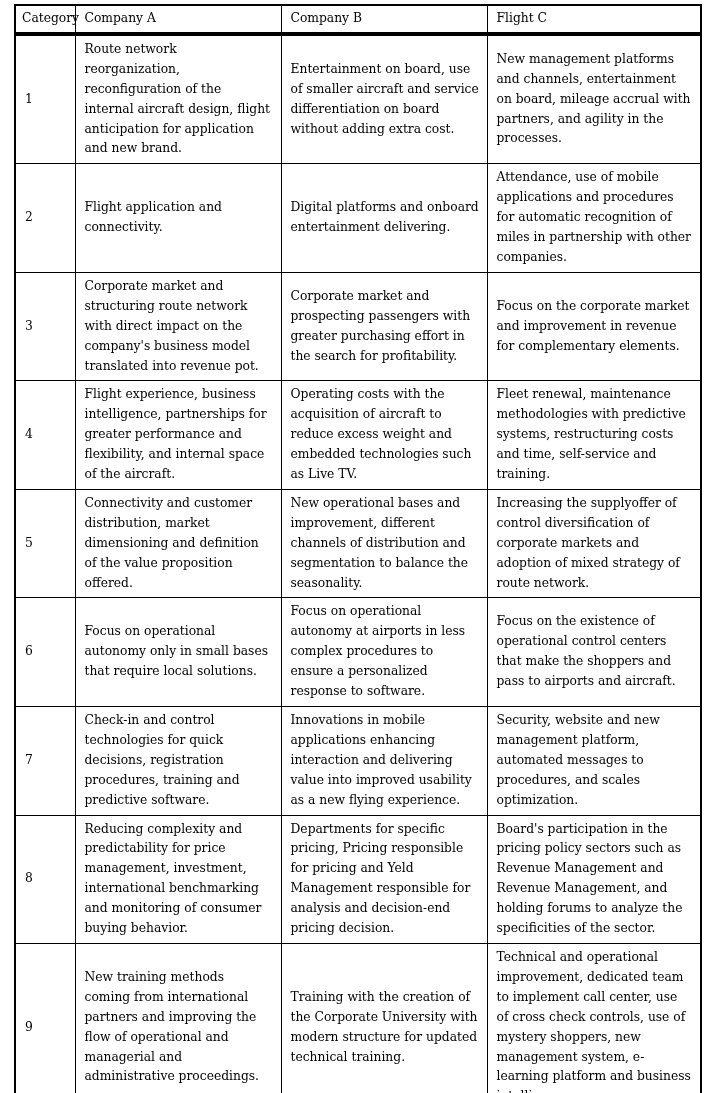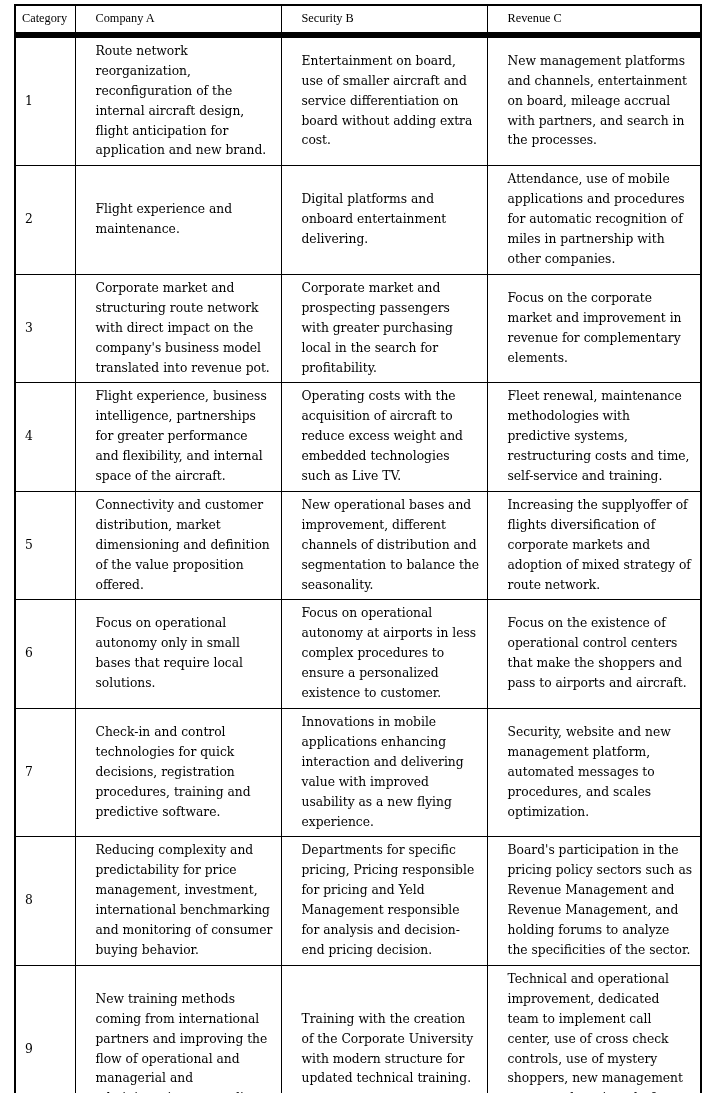--- a/index.html
+++ b/index.html
@@ -35,31 +35,30 @@
   table.matrix col.c-c      { width: 214px; }
 
   table.matrix th,
   table.matrix td {
     border: 1px solid #000000;
     vertical-align: middle;
     text-align: left;
     font-weight: normal;
     font-size: 12.3px;
     line-height: 1.62;
-    padding: 4px 7px 4px 20px;
+    padding: 4px 7px 4px 9px;
     box-sizing: border-box;
   }
 
   table.matrix thead th {
-    border-bottom: 6px solid #000000;
+    border-bottom: 4px solid #000000;
     padding-top: 3px;
     padding-bottom: 3px;
     vertical-align: middle;
     white-space: nowrap;
-    font-family: Liberation Serif, serif;
   }
 
   table.matrix thead th.h-cat {
     padding-left: 6px;
     padding-right: 4px;
   }
 
   table.matrix td.cat-cell {
     text-align: left;
     padding-left: 9px;
@@ -89,65 +88,65 @@
     <colgroup>
       <col class="c-cat">
       <col class="c-a">
       <col class="c-b">
       <col class="c-c">
     </colgroup>
     <thead>
       <tr>
         <th class="h-cat">Category</th>
         <th>Company A</th>
-        <th>Security B</th>
-        <th>Revenue C</th>
+        <th>Company B</th>
+        <th>Flight C</th>
       </tr>
     </thead>
     <tbody id="matrix-body">
         <tr data-row="1">
           <td class="cat-cell">1</td>
           <td class="body-cell">Route network reorganization, reconfiguration of the internal aircraft design, flight anticipation for application and new brand.</td>
           <td class="body-cell">Entertainment on board, use of smaller aircraft and service differentiation on board without adding extra cost.</td>
-          <td class="body-cell">New management platforms and channels, entertainment on board, mileage accrual with partners, and search in the processes.</td>
+          <td class="body-cell">New management platforms and channels, entertainment on board, mileage accrual with partners, and agility in the processes.</td>
         </tr>
         <tr data-row="2">
           <td class="cat-cell">2</td>
-          <td class="body-cell">Flight experience and maintenance.</td>
+          <td class="body-cell">Flight application and connectivity.</td>
           <td class="body-cell">Digital platforms and onboard entertainment delivering.</td>
           <td class="body-cell">Attendance, use of mobile applications and procedures for automatic recognition of miles in partnership with other companies.</td>
         </tr>
         <tr data-row="3">
           <td class="cat-cell">3</td>
           <td class="body-cell">Corporate market and structuring route network with direct impact on the company's business model translated into revenue pot.</td>
-          <td class="body-cell">Corporate market and prospecting passengers with greater purchasing local in the search for profitability.</td>
+          <td class="body-cell">Corporate market and prospecting passengers with greater purchasing effort in the search for profitability.</td>
           <td class="body-cell">Focus on the corporate market and improvement in revenue for complementary elements.</td>
         </tr>
         <tr data-row="4">
           <td class="cat-cell">4</td>
           <td class="body-cell">Flight experience, business intelligence, partnerships for greater performance and flexibility, and internal space of the aircraft.</td>
           <td class="body-cell">Operating costs with the acquisition of aircraft to reduce excess weight and embedded technologies such as Live TV.</td>
           <td class="body-cell">Fleet renewal, maintenance methodologies with predictive systems, restructuring costs and time, self-service and training.</td>
         </tr>
         <tr data-row="5">
           <td class="cat-cell">5</td>
           <td class="body-cell">Connectivity and customer distribution, market dimensioning and definition of the value proposition offered.</td>
           <td class="body-cell">New operational bases and improvement, different channels of distribution and segmentation to balance the seasonality.</td>
-          <td class="body-cell">Increasing the supplyoffer of flights diversification of corporate markets and adoption of mixed strategy of route network.</td>
+          <td class="body-cell">Increasing the supplyoffer of control diversification of corporate markets and adoption of mixed strategy of route network.</td>
         </tr>
         <tr data-row="6">
           <td class="cat-cell">6</td>
           <td class="body-cell">Focus on operational autonomy only in small bases that require local solutions.</td>
-          <td class="body-cell">Focus on operational autonomy at airports in less complex procedures to ensure a personalized existence to customer.</td>
+          <td class="body-cell">Focus on operational autonomy at airports in less complex procedures to ensure a personalized response to software.</td>
           <td class="body-cell">Focus on the existence of operational control centers that make the shoppers and pass to airports and aircraft.</td>
         </tr>
         <tr data-row="7">
           <td class="cat-cell">7</td>
           <td class="body-cell">Check-in and control technologies for quick decisions, registration procedures, training and predictive software.</td>
-          <td class="body-cell">Innovations in mobile applications enhancing interaction and delivering value with improved usability as a new flying experience.</td>
+          <td class="body-cell">Innovations in mobile applications enhancing interaction and delivering value into improved usability as a new flying experience.</td>
           <td class="body-cell">Security, website and new management platform, automated messages to procedures, and scales optimization.</td>
         </tr>
         <tr data-row="8">
           <td class="cat-cell">8</td>
           <td class="body-cell">Reducing complexity and predictability for price management, investment, international benchmarking and monitoring of consumer buying behavior.</td>
           <td class="body-cell">Departments for specific pricing, Pricing responsible for pricing and Yeld Management responsible for analysis and decision-end pricing decision.</td>
           <td class="body-cell">Board's participation in the pricing policy sectors such as Revenue Management and Revenue Management, and holding forums to analyze the specificities of the sector.</td>
         </tr>
         <tr data-row="9">
           <td class="cat-cell">9</td>

